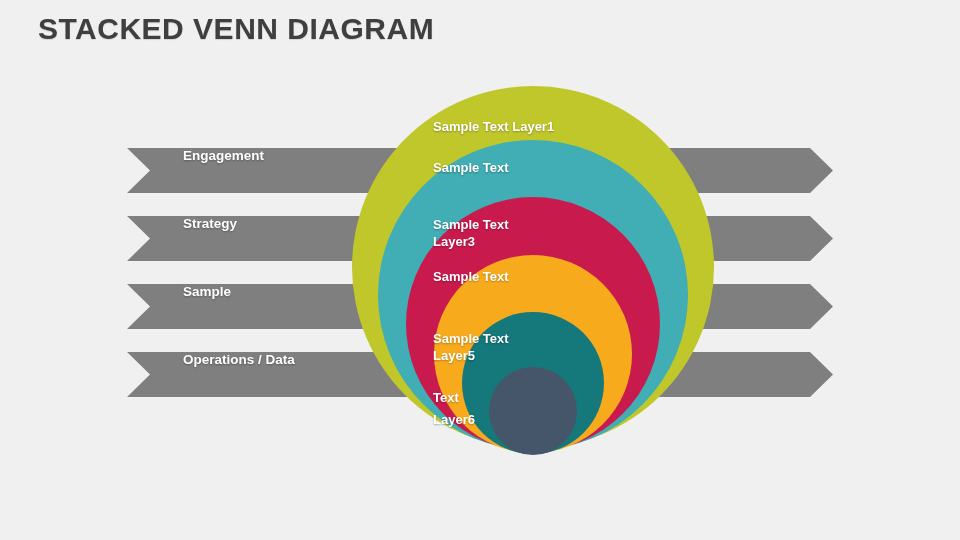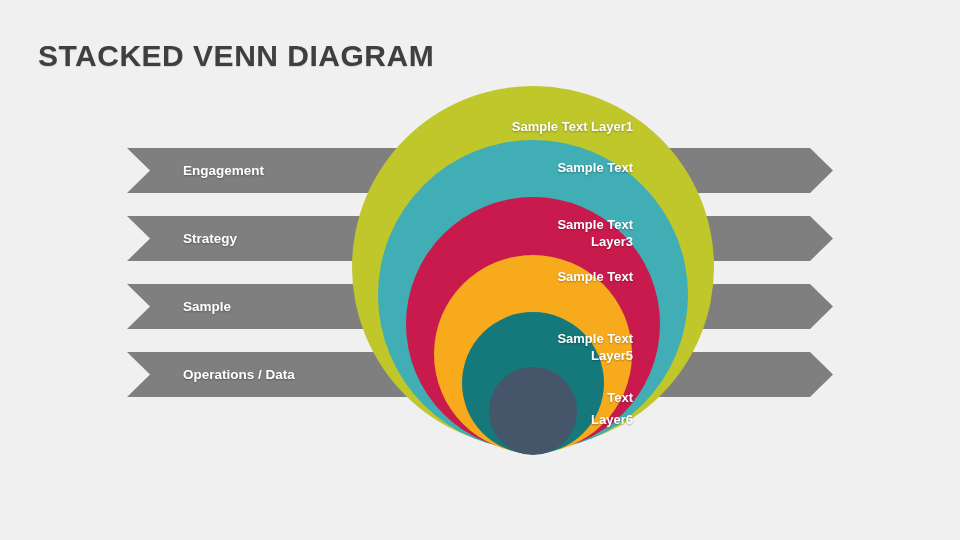--- a/index.html
+++ b/index.html
@@ -9,39 +9,38 @@
     position: relative;
     width: 960px;
     height: 540px;
     background: #f0f0f1;
     overflow: hidden;
   }
 
   .title {
     position: absolute;
     left: 38px;
-    top: 39px;
+    top: 12px;
     margin: 0;
     font-size: 30px;
     font-weight: 700;
     letter-spacing: 0.5px;
     color: #3f3f3f;
     text-shadow: 0 1px 1px rgba(0,0,0,0.12);
   }
 
   
   .band {
     position: absolute;
     left: 127px;
     width: 706px;
     height: 45px;
     background: #7f7f7f;
     clip-path: polygon(0 0, 683px 0, 100% 50%, 683px 100%, 0 100%, 23px 50%);
     display: flex;
-    align-items: center;
     padding-left: 56px;
     box-sizing: border-box;
     z-index: 1;
   }
   .band-0 { top: 148px; }
   .band-1 { top: 216px; }
   .band-2 { top: 284px; }
   .band-3 { top: 352px; }
 
   .band-label {
@@ -62,21 +61,21 @@
   .c1 { left: 378px; top: 140px; width: 310px; height: 310px; }
   .c2 { left: 406px; top: 197px; width: 254px; height: 254px; }
   .c3 { left: 434px; top: 255px; width: 198px; height: 198px; }
   .c4 { left: 462px; top: 312px; width: 142px; height: 142px; }
   .c5 { left: 489px; top: 367px; width:  88px; height:  88px; }
 
   .circle-label {
     position: absolute;
     left: 433px;
     width: 200px;
-    text-align: right;
+    text-align: left;
     color: #ffffff;
     font-size: 13px;
     font-weight: 700;
     line-height: 17px;
     text-shadow: 0 1px 2px rgba(0,0,0,0.3);
     z-index: 3;
   }
   .l0 { top: 118px; }
   .l1 { top: 159px; }
   .l2 { top: 216px; }

